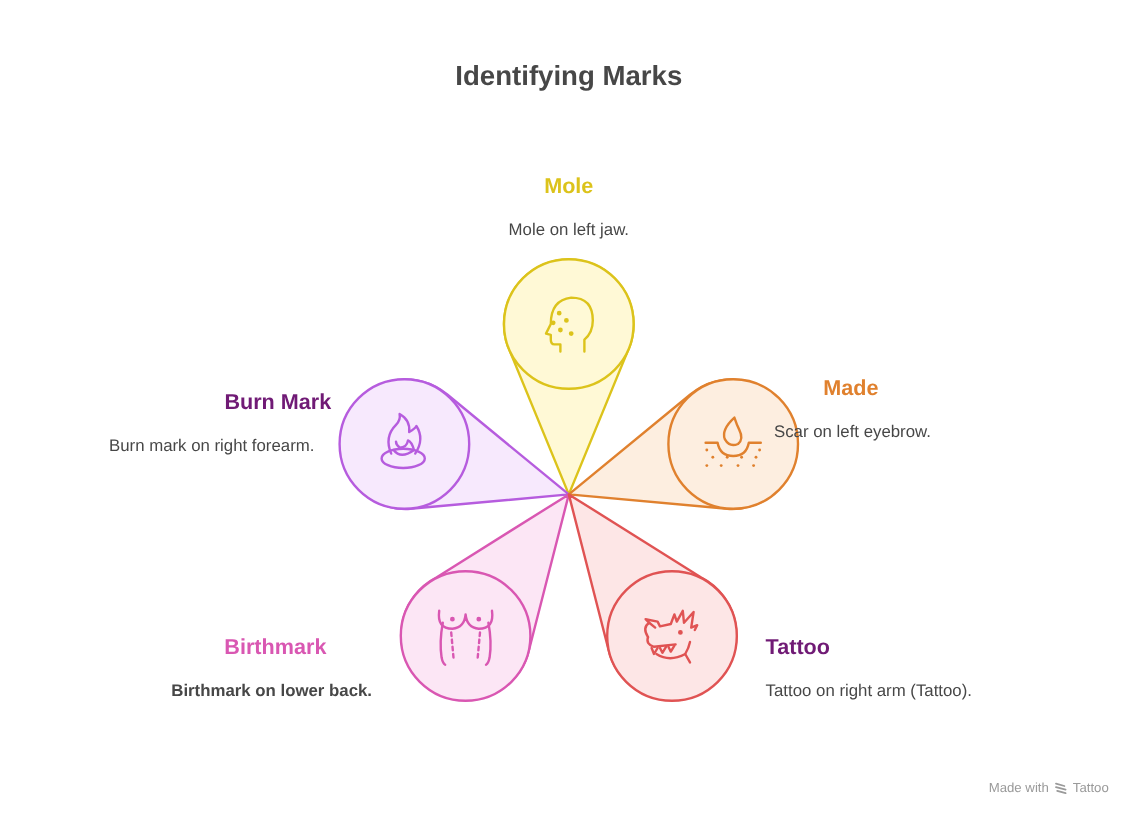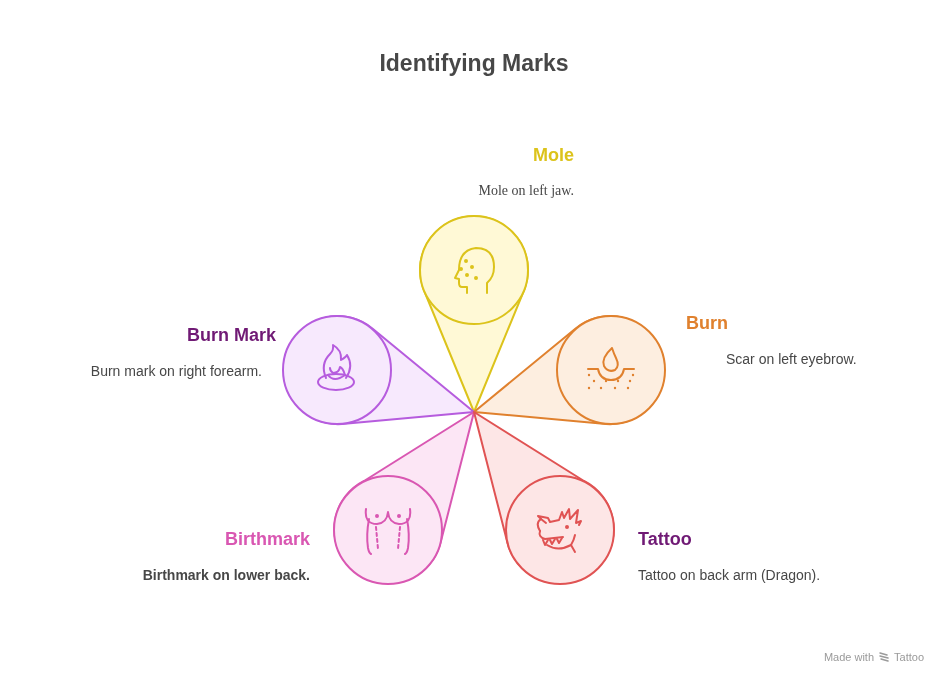--- a/index.html
+++ b/index.html
@@ -1,21 +1,21 @@
 <!DOCTYPE html>
 <html><head>
   <meta charset="utf-8">
   <style>
     html, body { margin: 0; padding: 0; background: #ffffff; }
     body { width: 948px; height: 685px; position: relative; overflow: hidden; font-family: "Liberation Sans", "DejaVu Sans", sans-serif; }
     .title { position: absolute; left: 0; width: 948px; top: 50px; text-align: center; font-size: 23px; font-weight: bold; color: #474747; }
     .label { position: absolute; font-size: 18px; font-weight: bold; }
     .desc { position: absolute; font-size: 14px; color: #474747; white-space: nowrap; }
     .right-align { text-align: right; }
-    .center-align { text-align: right; }
+    .center-align { text-align: center; }
     svg.diagram { position: absolute; left: 0; top: 0; }
     .footer { position: absolute; right: 24px; bottom: 22px; font-size: 11px; color: #9a9a9a; display: flex; align-items: center; gap: 4px; }
   </style>
 </head>
 <body>
 
 <div class="title">Identifying Marks</div>
 
 <svg class="diagram" width="948" height="685" viewBox="0 0 948 685">
 
@@ -91,29 +91,29 @@
     <path d="M540,531 Q538,537 545,539 L563,537"></path>
     <path d="M543,540 L545,545 L548,540 M550,540 L552,544 L555,539 M557,539 L559,543 L562,538"></path>
     <path d="M547,545 Q558,552 571,545 L575,552"></path>
     <path d="M571,545 Q574,540 575,535"></path>
     <circle cx="567" cy="527" r="1" fill="#E05353"></circle>
     <path d="M541,519 L546,523"></path>
   </g>
 </svg>
 
 <div class="label center-align" style="left:374px; width:200px; top:145px; color:#DCC31B;">Mole</div>
-<div class="desc center-align" style="left:374px; width:200px; top:183px;font-family:Liberation Serif, serif;">Mole on left jaw.</div>
+<div class="desc center-align" style="left:374px; width:200px; top:183px;">Mole on left jaw.</div>
 
-<div class="label" style="left:686px; top:313px; color:#E0812E;">Burn</div>
-<div class="desc" style="left:726px; top:351px;text-align:center;">Scar on left eyebrow.</div>
+<div class="label" style="left:686px; top:313px; color:#E0812E;">Made</div>
+<div class="desc" style="left:645px; top:351px;text-align:center;">Scar on left eyebrow.</div>
 
 <div class="label" style="left:638px; top:529px; color:#701a75;">Tattoo</div>
-<div class="desc" style="left:638px; top:567px;">Tattoo on back arm (Dragon).</div>
+<div class="desc" style="left:638px; top:567px;">Tattoo on right arm (Tattoo).</div>
 
-<div class="label right-align" style="right:638px; top:529px; color:#D957B2;">Birthmark</div>
+<div class="label right-align" style="right:676px; top:529px; color:#D957B2;">Birthmark</div>
 <div class="desc right-align" style="right:638px; top:567px;font-weight:bold;">Birthmark on lower back.</div>
 
 <div class="label right-align" style="right:672px; top:325px; color:#701a75;">Burn Mark</div>
 <div class="desc right-align" style="right:686px; top:363px;text-align:center;">Burn mark on right forearm.</div>
 
 <div class="footer">
   <span>Made with</span>
   <svg width="12" height="12" viewBox="0 0 12 12">
     <path d="M2,2 L9,4 M2,5 L10,7 M3,8 L10,10" stroke="#9a9a9a" stroke-width="1.5" fill="none" stroke-linecap="round"></path>
   </svg>

